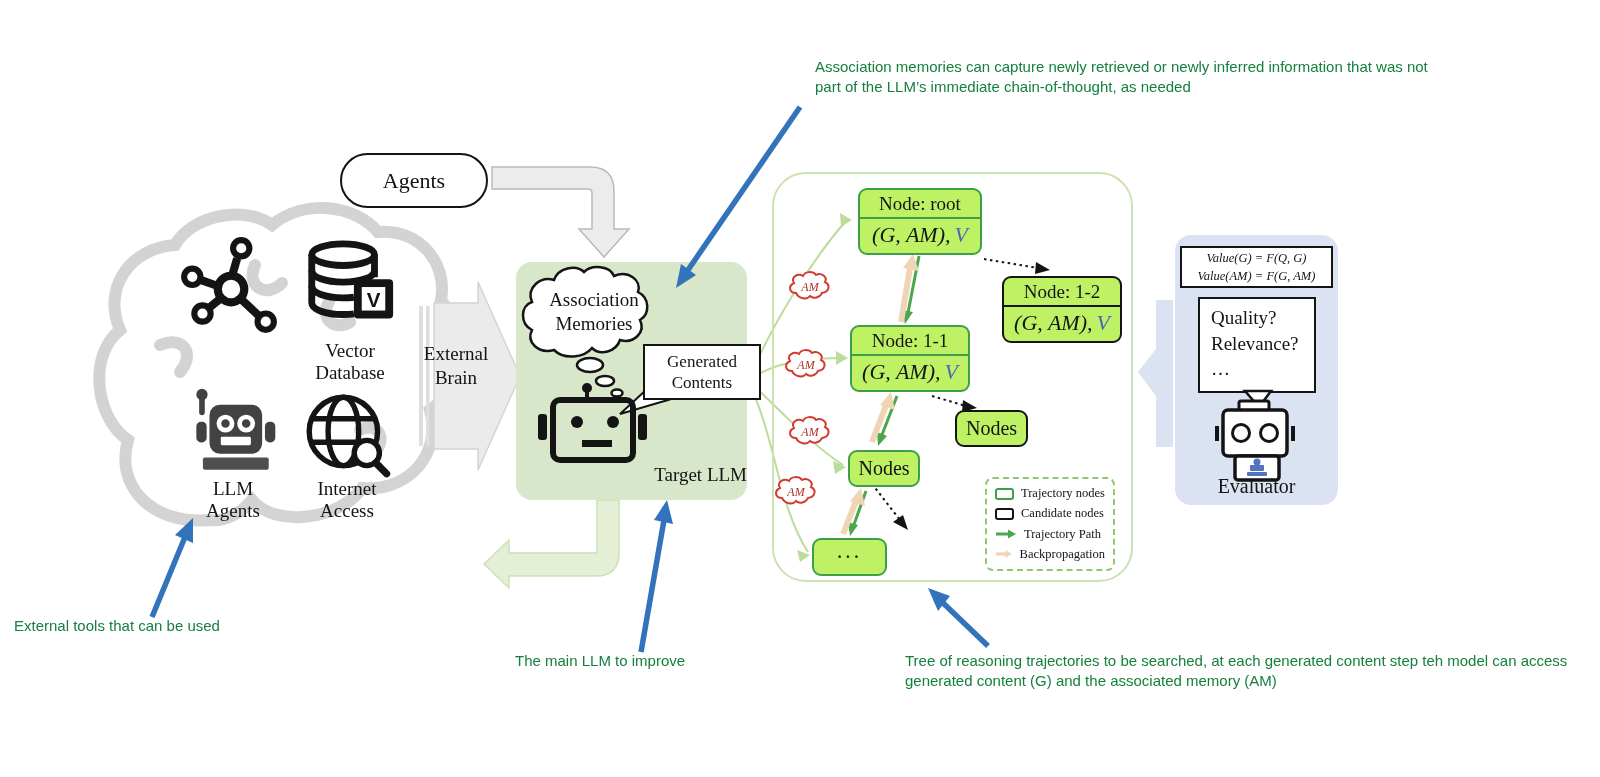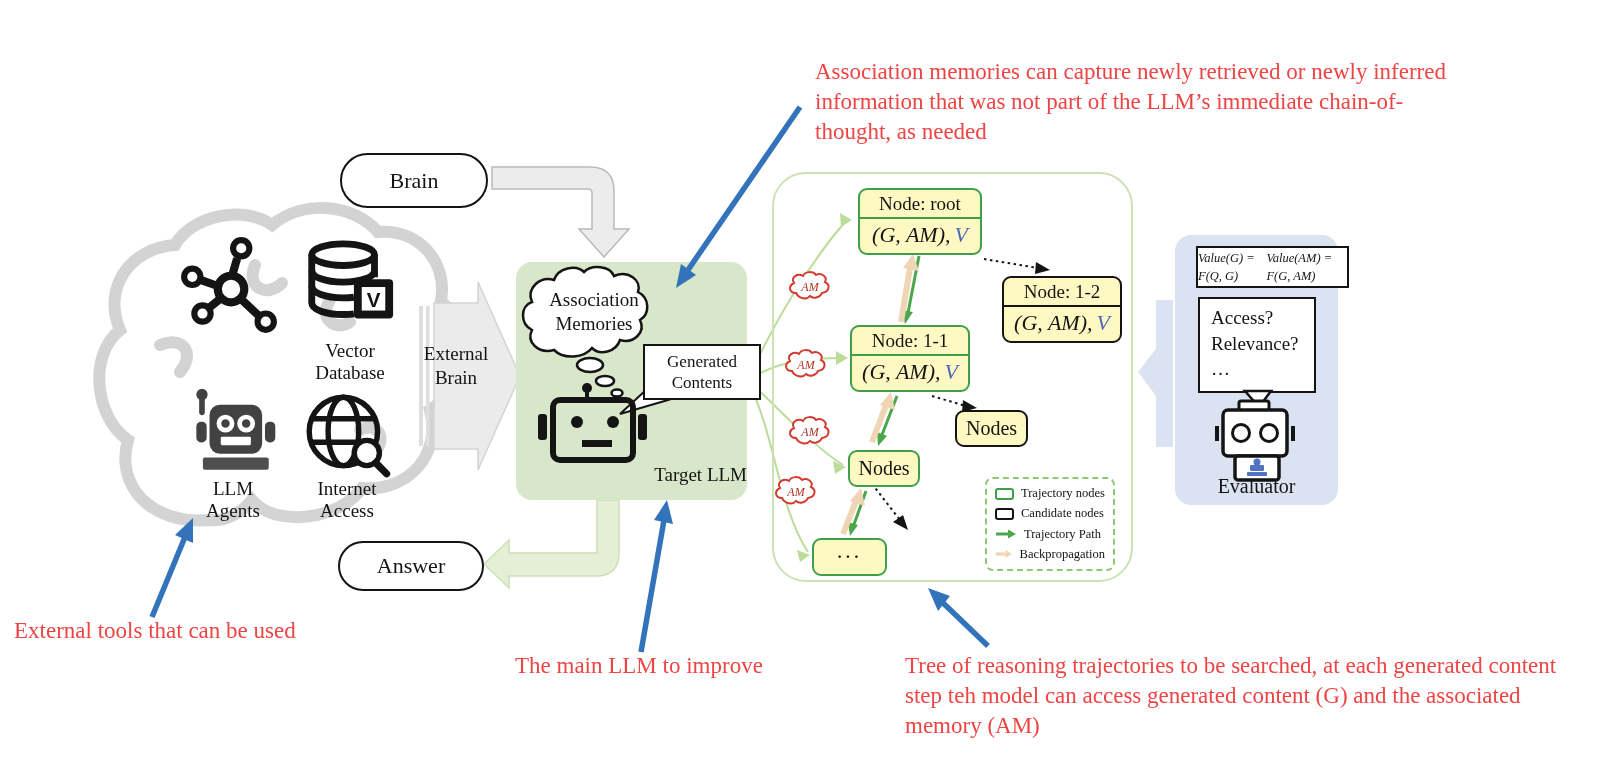--- a/index.html
+++ b/index.html
@@ -5,22 +5,22 @@
   * { margin:0; padding:0; box-sizing:border-box; }
   body { background:#fff; }
   .canvas {
     position:relative; width:1600px; height:777px; background:#fff;
     overflow:hidden; font-family:"Liberation Serif", serif; color:#141414;
   }
   svg.layer { position:absolute; left:0; top:0; z-index:1; }
   svg.layer-top { position:absolute; left:0; top:0; z-index:3; pointer-events:none; }
 
   .note {
-    position:absolute; z-index:2; color:#ef4444;
-    font-family:Liberation Serif, serif; font-size:23px; line-height:1.3;
+    position:absolute; z-index:2; color:#15803d;
+    font-family:Liberation Sans, sans-serif; font-size:15px; line-height:1.3;
   }
 
   .oval {
     position:absolute; z-index:2; background:#fff; border:2.5px solid #141414;
     border-radius:30px; display:flex; align-items:center; justify-content:center;
     font-size:22px;
   }
 
   .tool-label {
     position:absolute; z-index:2; text-align:center; font-size:19px; line-height:1.15;
@@ -49,21 +49,21 @@
   .llm-caption {
     position:absolute; left:0; top:202px; width:100%; text-align:right; font-size:19px; z-index:2;
   }
 
   
   .tree-box {
     position:absolute; z-index:1; left:772px; top:172px; width:361px; height:410px;
     border:2px solid #cbe2b3; border-radius:34px;
   }
   .tree-node {
-    position:absolute; z-index:2; background:#fef9c3; border-radius:9px; text-align:center;
+    position:absolute; z-index:2; background:#bef264; border-radius:9px; text-align:center;
   }
   .tree-node.green { border:2.5px solid #3f9e49; }
   .tree-node.black { border:2.5px solid #141414; }
   .node-title { font-size:19px; padding:3px 4px 2px; }
   .green .node-title { border-bottom:2px solid #3f9e49; }
   .black .node-title { border-bottom:2px solid #141414; }
   .node-value { font-style:italic; font-size:22px; padding:3px 2px 5px; }
   .vv { color:#4a67b8; margin-left:4px; }
   .tree-node.small { font-size:20px; padding:5px 0; }
   .tree-node.dots { font-size:16px; font-weight:bold; letter-spacing:3px; padding:8px 0; }
@@ -77,22 +77,22 @@
   .sw-rect { width:19px; height:12px; border-radius:3px; background:#fff; flex:0 0 auto; }
   .sw-green { border:2px solid #3f9e49; }
   .sw-black { border:2px solid #141414; }
 
   
   .eval-panel {
     position:absolute; z-index:2; left:1175px; top:235px; width:163px; height:270px;
     background:#dbe2f2; border-radius:16px;
   }
   .formula-box {
-    position:absolute; left:21px; top:11px; width:153px; height:42px; background:#fff;
-    border:2px solid #141414; display:flex; align-items:center;
+    position:absolute; left:5px; top:11px; width:153px; height:42px; background:#fff;
+    border:2px solid #141414; display:flex; flex-direction:column; align-items:center;
     justify-content:center; font-style:italic; font-size:12.5px; line-height:1.45;
   }
   .eval-bubble {
     position:absolute; left:23px; top:62px; width:118px; height:96px; background:#fff;
     border:2.5px solid #141414; padding:6px 0 0 11px; font-size:19px; line-height:1.35;
   }
   .eval-panel svg { position:absolute; left:0; top:0; }
   .eval-caption {
     position:absolute; left:0; top:240px; width:100%; text-align:center; font-size:20px; z-index:2;
   }
@@ -193,24 +193,21 @@
       </g>
     </g>
   </svg>
 
   <div class="note" style="left:815px; top:57px; width:640px;">Association memories can capture newly retrieved or newly inferred information that was not part of the LLM’s immediate chain-of-thought, as needed</div>
   <div class="note" style="left:14px; top:616px; width:400px;">External tools that can be used</div>
   <div class="note" style="left:515px; top:651px; width:320px;">The main LLM to improve</div>
   <div class="note" style="left:905px; top:651px; width:665px;">Tree of reasoning trajectories to be searched, at each generated content step teh model can access generated content (G) and the associated memory (AM)</div>
 
   <div class="oval" style="left:340px; top:153px; width:148px; height:55px;">
-    <span>Brain</span>
-  </div>
-  <div class="oval" style="left:338px; top:541px; width:146px; height:50px;">
-    <span>Answer</span>
+    <span>Agents</span>
   </div>
 
   <div class="ext-brain" style="left:413px; top:342px; width:86px;">External Brain</div>
 
   <div class="tool-icon" style="left:178px; top:236px; width:102px; height:102px;">
     <svg width="102" height="102" viewBox="0 0 100 100" fill="none" stroke="#141414">
       <circle cx="52" cy="52" r="13" stroke-width="8"></circle>
       <circle cx="62" cy="12" r="8" stroke-width="6"></circle>
       <circle cx="14" cy="40" r="8" stroke-width="6"></circle>
       <circle cx="24" cy="76" r="8" stroke-width="6"></circle>
@@ -342,21 +339,21 @@
       <span>Backpropagation</span>
     </div>
   </div>
 
   <div class="eval-panel">
     <div class="formula-box">
       <div>Value(G) = F(Q, G)</div>
       <div>Value(AM) = F(G, AM)</div>
     </div>
     <div class="eval-bubble">
-      <div>Access?</div>
+      <div>Quality?</div>
       <div>Relevance?</div>
       <div>…</div>
     </div>
     <svg width="163" height="270" viewBox="0 0 163 270">
       <polygon points="70,156 96,156 84,172" fill="#fff" stroke="#141414" stroke-width="2.5"></polygon>
       <g>
         <rect x="64" y="166" width="30" height="10" rx="2" fill="#fff" stroke="#141414" stroke-width="3"></rect>
         <rect x="48" y="175" width="64" height="46" rx="5" fill="#fff" stroke="#141414" stroke-width="3.5"></rect>
         <circle cx="66" cy="198" r="8.5" fill="#fff" stroke="#141414" stroke-width="3"></circle>
         <circle cx="94" cy="198" r="8.5" fill="#fff" stroke="#141414" stroke-width="3"></circle>

